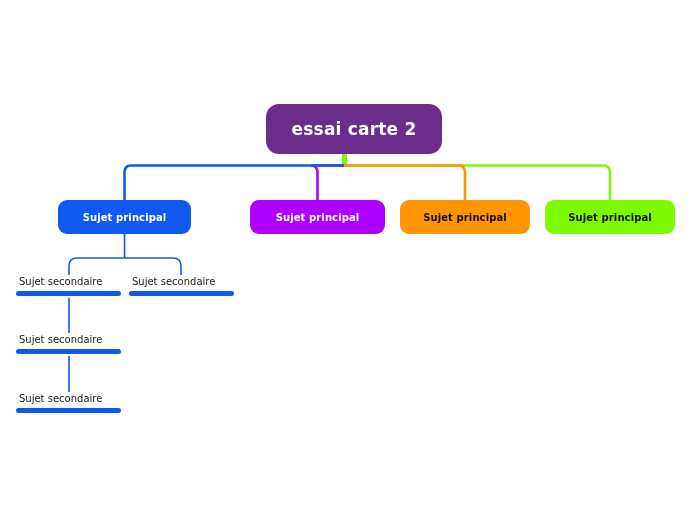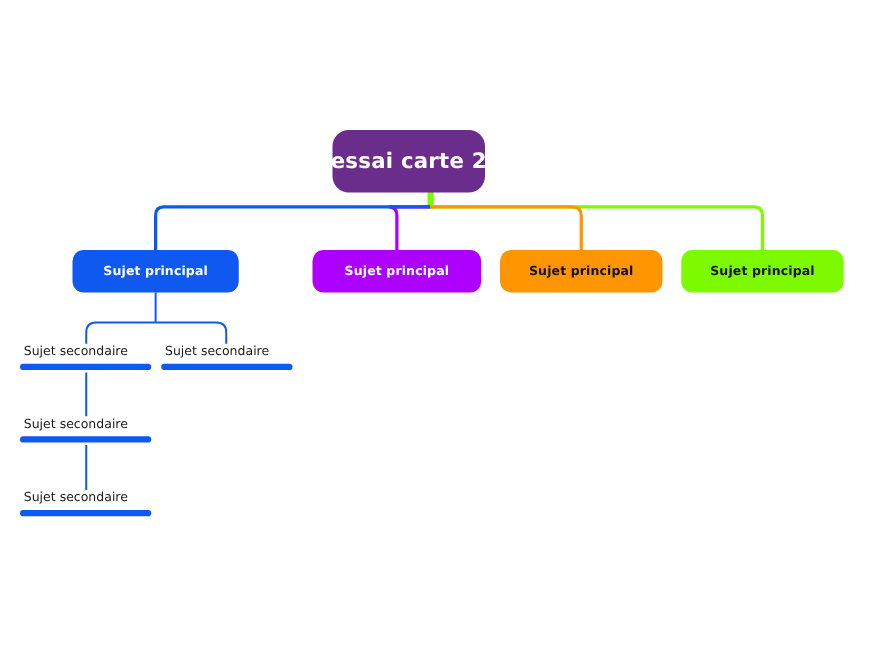--- a/index.html
+++ b/index.html
@@ -31,21 +31,21 @@
     position: absolute;
     display: flex;
     align-items: center;
     justify-content: center;
     box-sizing: border-box;
     white-space: nowrap;
   }
   .root-node {
     left: 266px;
     top: 104px;
-    width: 122px;
+    width: 176px;
     height: 50px;
     border-radius: 13px;
     background: #6b2d8c;
     color: #ffffff;
     font-size: 17px;
     font-weight: bold;
     letter-spacing: 0.2px;
   }
   .main-node {
     height: 34px;

